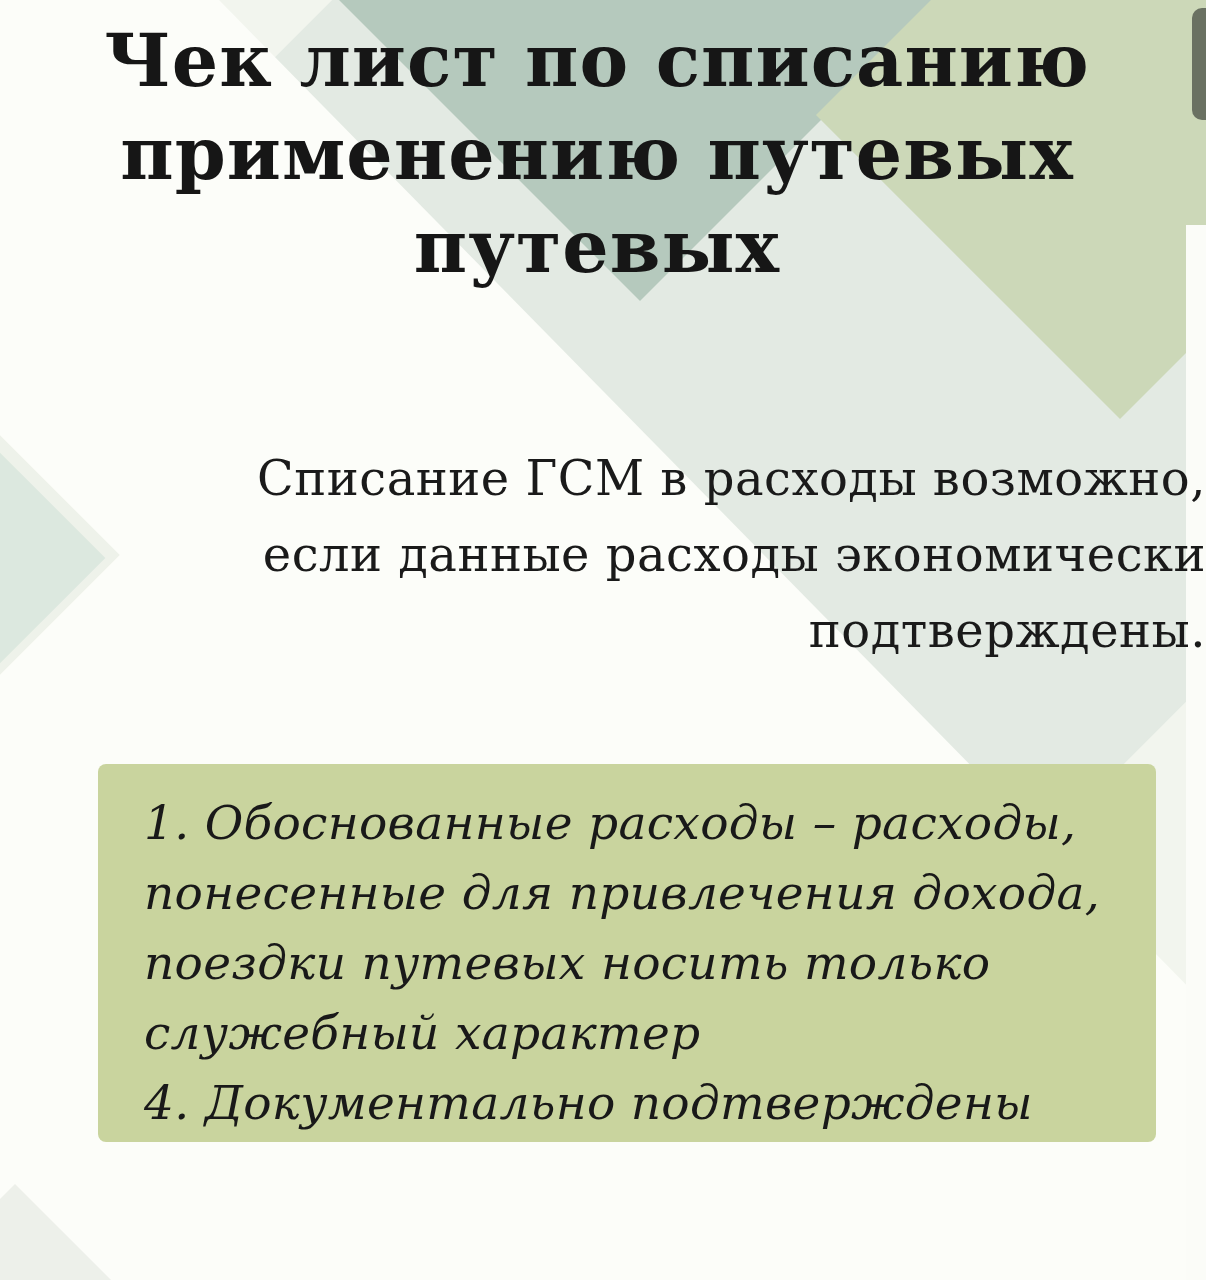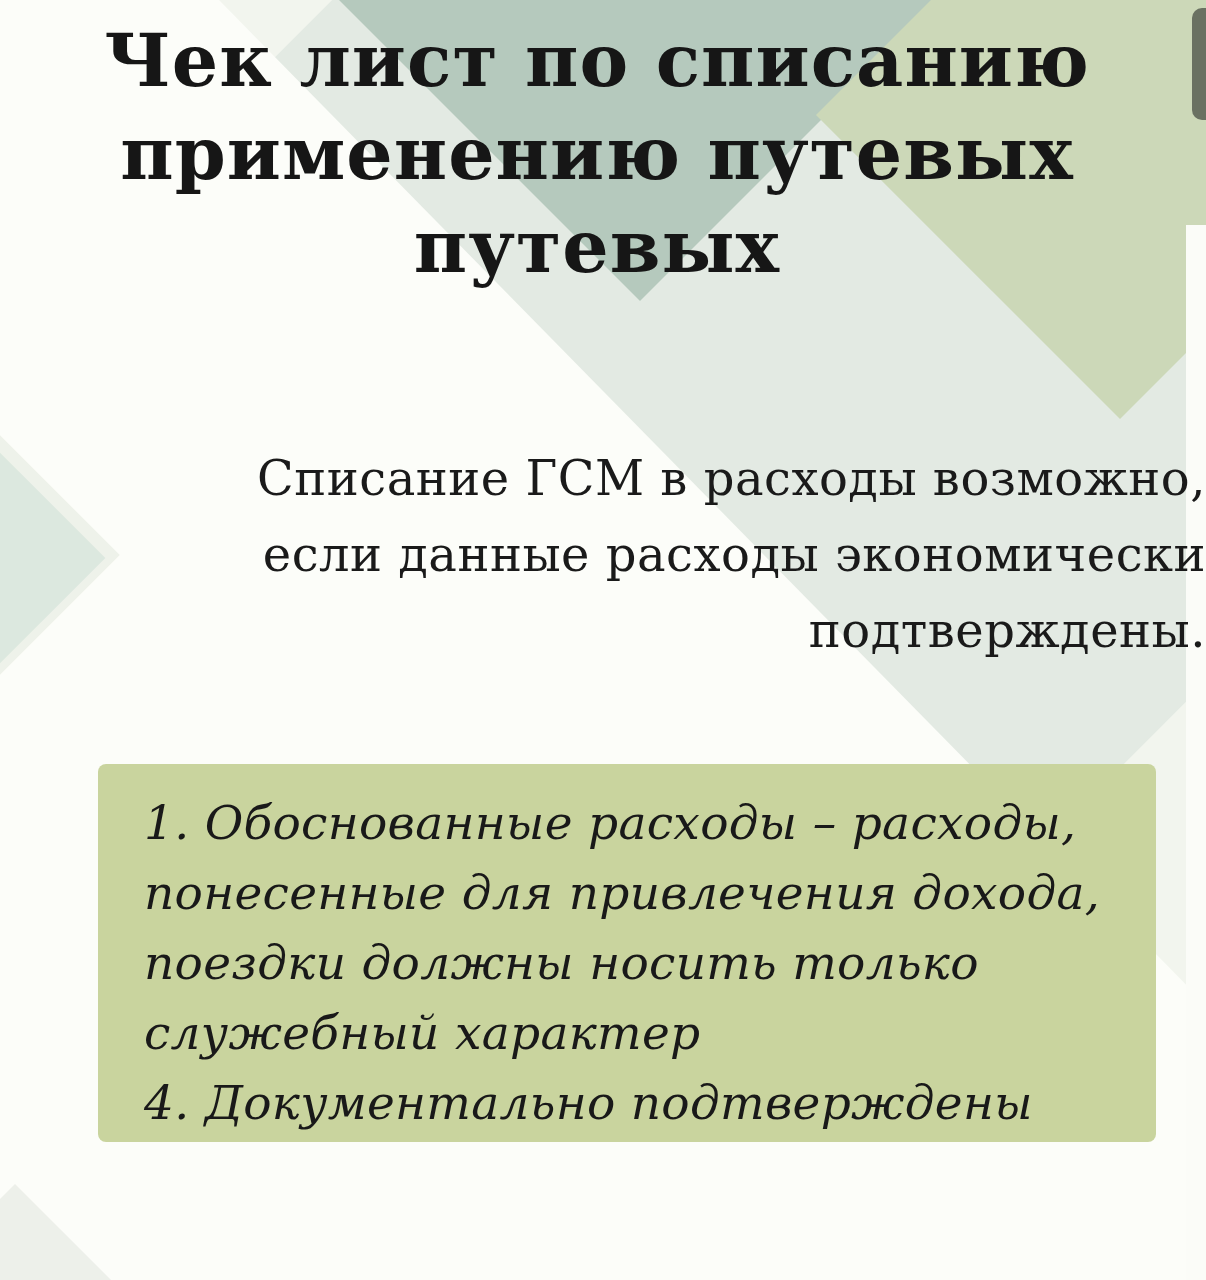--- a/index.html
+++ b/index.html
@@ -136,19 +136,19 @@
   <p class="intro" style="color: rgb(26, 26, 26);">
     <span class="line">Списание ГСМ в расходы возможно,</span>
     <span class="line">если данные расходы экономически</span>
     <span class="line">подтверждены.</span>
   </p>
 
   <div class="card" style="background-color: rgb(201, 212, 158);">
     <div class="card-text">
       <span class="line">1. Обоснованные расходы – расходы,</span>
       <span class="line">понесенные для привлечения дохода,</span>
-      <span class="line">поездки должны носить только</span>
+      <span class="line">поездки путевых носить только</span>
       <span class="line">служебный характер</span>
       <span class="line">4. Документально подтверждены</span>
     </div>
   </div>
 
 </div>
 
 </body></html>

